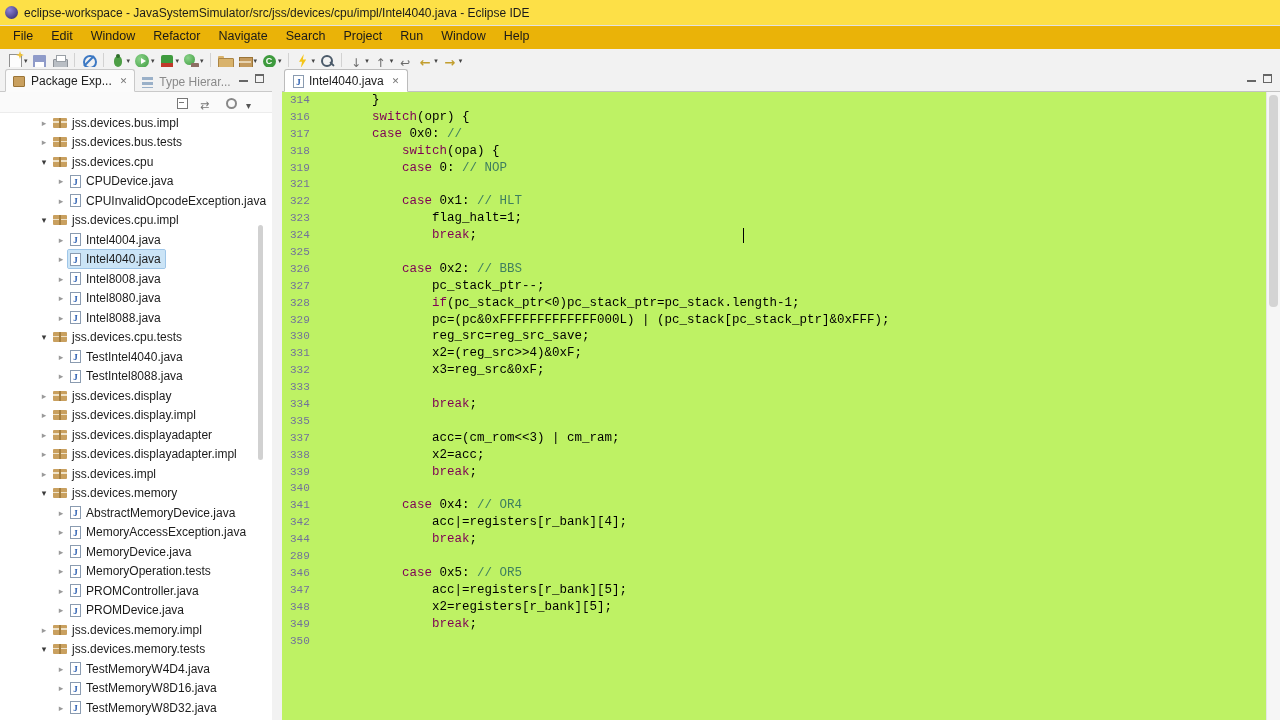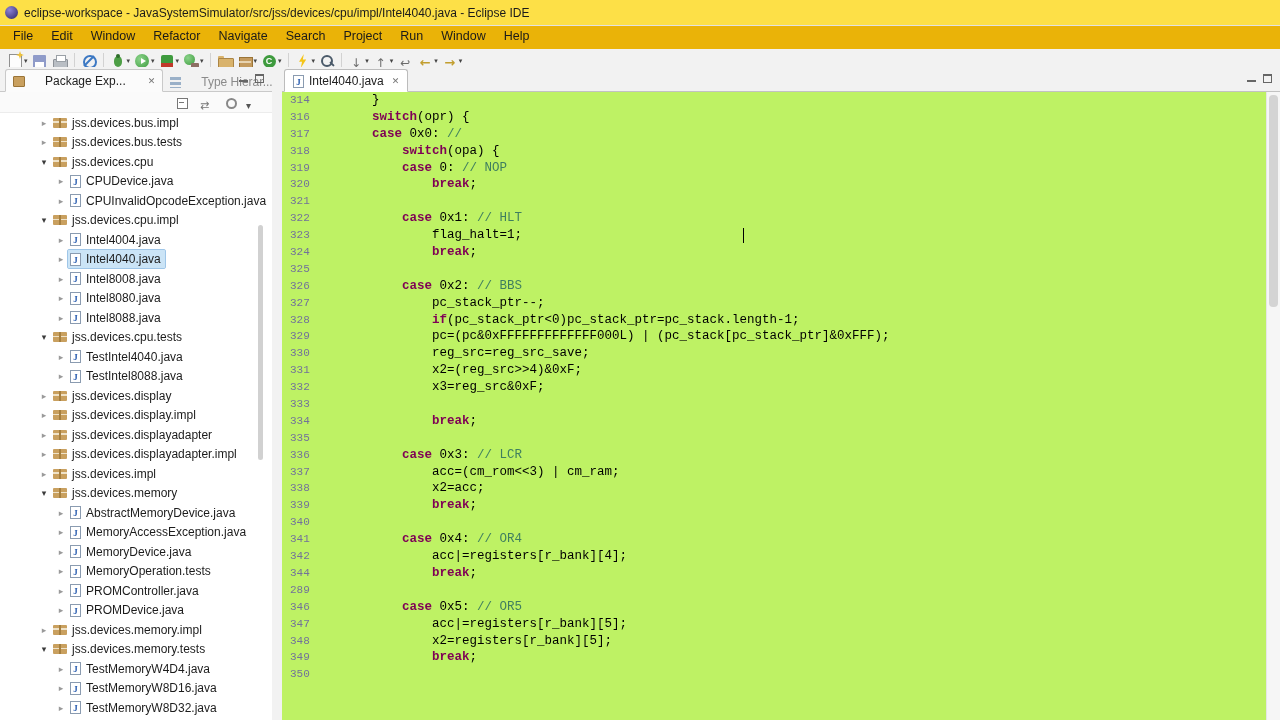--- a/index.html
+++ b/index.html
@@ -52,21 +52,21 @@
   .icon-last-edit::before { content:"↩"; font:12px "DejaVu Sans",sans-serif; color:#6b6b6b; line-height:16px; }
   .icon-back::before { content:"←"; font:bold 13px "DejaVu Sans",sans-serif; color:#c29e2f; line-height:16px; }
   .icon-forward::before { content:"→"; font:bold 13px "DejaVu Sans",sans-serif; color:#c29e2f; line-height:16px; }
 
   
   .main { position:absolute; top:67px; left:0; right:0; bottom:0; display:flex; }
 
   
   .explorer { width:272px; display:flex; flex-direction:column; background:#f2f2f2; position:relative; }
   .view-tabs { height:25px; display:flex; align-items:flex-end; padding-left:5px; border-bottom:1px solid #c9c9c9; position:relative; }
-  .view-tab { display:flex; align-items:center; gap:20px; padding:4px 7px 3px; font-size:12px; color:#222; margin-bottom:-1px; white-space:nowrap; }
+  .view-tab { display:flex; align-items:center; gap:6px; padding:4px 7px 3px; font-size:12px; color:#222; margin-bottom:-1px; white-space:nowrap; }
   .view-tab.active { background:#fbfbfb; border:1px solid #c9c9c9; border-bottom:1px solid #fbfbfb; border-radius:3px 3px 0 0; }
   .view-tab.inactive { color:#8a8a8a;margin-top:28px; }
   .vt-icon { width:12px; height:11px; display:inline-block; }
   .vt-icon.pkgexp { background:#c9a05f; border:1px solid #9a7437; border-radius:1px; }
   .vt-icon.hier { background:linear-gradient(#9ab0c8 0 3px, transparent 3px 5px, #9ab0c8 5px 8px, transparent 8px 10px, #9ab0c8 10px); width:11px; }
   .vt-close { color:#777; font-size:9px; margin-left:2px; }
   .panel-btns { position:absolute; right:8px; top:7px; display:flex; gap:7px; align-items:center; }
   .win-min { width:9px; height:7px; border-bottom:2px solid #666; display:inline-block; }
   .win-max { width:9px; height:9px; border:1px solid #666; border-top:2px solid #666; display:inline-block; }
 
@@ -103,21 +103,21 @@
   .editor-tab .file-icon { margin-right:0; }
   .et-close { color:#777; font-size:9px; margin-left:3px; }
   .ed-btns { position:absolute; right:8px; top:7px; display:flex; gap:7px; align-items:center; }
 
   .editor-body { flex:1; background:#bef264; position:relative; overflow:hidden; }
   .code { position:absolute; left:0; top:0; right:14px; }
   .cl { height:16.9px; white-space:pre; font:12.5px/16.9px "Liberation Mono","DejaVu Sans Mono",monospace; }
   .ln { display:inline-block; width:30px; padding-left:8px; color:var(--lineNumber,#72729a); font-size:11px; vertical-align:top; }
   .ct { }
   .tp { color:var(--code,#000000); }
-  .tk { color:var(--keyword,#7f0055); font-weight:bold; }
+  .tk { color:var(--keyword,#7f0055); font-weight:normal; }
   .tc { color:var(--comment,#3f7f5f); }
   .caret { position:absolute; left:461px; top:136px; width:1px; height:15px; background:#000; }
   .ed-scroll { position:absolute; right:0; top:0; bottom:0; width:14px; background:#f6f6f6; border-left:1px solid #e6e6e6; }
   .ed-thumb { position:absolute; top:3px; left:2px; width:9px; height:212px; background:#d4d4d4; border-radius:4px; }
 </style>
 </head>
 <body>
 
 <div class="titlebar">
   <span class="ec-logo"></span>
@@ -474,37 +474,35 @@
         <span class="win-max"></span>
       </div>
     </div>
     <div class="editor-body">
       <div class="code">
           <div class="cl"><span class="ln">314</span><span class="ct"><span class="tp">        }</span></span></div>
           <div class="cl"><span class="ln">316</span><span class="ct"><span class="tp">        </span><span class="tk">switch</span><span class="tp">(opr) {</span></span></div>
           <div class="cl"><span class="ln">317</span><span class="ct"><span class="tp">        </span><span class="tk">case</span><span class="tp"> 0x0: </span><span class="tc">//</span></span></div>
           <div class="cl"><span class="ln">318</span><span class="ct"><span class="tp">            </span><span class="tk">switch</span><span class="tp">(opa) {</span></span></div>
           <div class="cl"><span class="ln">319</span><span class="ct"><span class="tp">            </span><span class="tk">case</span><span class="tp"> 0: </span><span class="tc">// NOP</span></span></div>
-          <div class="cl"><span class="ln">320</span><span class="ct"><span class="tp">                </span><span class="tk">break</span><span class="tp">;</span></span></div>
           <div class="cl"><span class="ln">321</span><span class="ct"></span></div>
           <div class="cl"><span class="ln">322</span><span class="ct"><span class="tp">            </span><span class="tk">case</span><span class="tp"> 0x1: </span><span class="tc">// HLT</span></span></div>
           <div class="cl"><span class="ln">323</span><span class="ct"><span class="tp">                flag_halt=1;</span></span></div>
           <div class="cl"><span class="ln">324</span><span class="ct"><span class="tp">                </span><span class="tk">break</span><span class="tp">;</span></span></div>
           <div class="cl"><span class="ln">325</span><span class="ct"></span></div>
           <div class="cl"><span class="ln">326</span><span class="ct"><span class="tp">            </span><span class="tk">case</span><span class="tp"> 0x2: </span><span class="tc">// BBS</span></span></div>
           <div class="cl"><span class="ln">327</span><span class="ct"><span class="tp">                pc_stack_ptr--;</span></span></div>
           <div class="cl"><span class="ln">328</span><span class="ct"><span class="tp">                </span><span class="tk">if</span><span class="tp">(pc_stack_ptr&lt;0)pc_stack_ptr=pc_stack.length-1;</span></span></div>
           <div class="cl"><span class="ln">329</span><span class="ct"><span class="tp">                pc=(pc&amp;0xFFFFFFFFFFFFF000L) | (pc_stack[pc_stack_ptr]&amp;0xFFF);</span></span></div>
           <div class="cl"><span class="ln">330</span><span class="ct"><span class="tp">                reg_src=reg_src_save;</span></span></div>
           <div class="cl"><span class="ln">331</span><span class="ct"><span class="tp">                x2=(reg_src&gt;&gt;4)&amp;0xF;</span></span></div>
           <div class="cl"><span class="ln">332</span><span class="ct"><span class="tp">                x3=reg_src&amp;0xF;</span></span></div>
           <div class="cl"><span class="ln">333</span><span class="ct"></span></div>
           <div class="cl"><span class="ln">334</span><span class="ct"><span class="tp">                </span><span class="tk">break</span><span class="tp">;</span></span></div>
           <div class="cl"><span class="ln">335</span><span class="ct"></span></div>
-          <div class="cl"><span class="ln">336</span><span class="ct"><span class="tp">            </span><span class="tk">case</span><span class="tp"> 0x3: </span><span class="tc">// LCR</span></span></div>
           <div class="cl"><span class="ln">337</span><span class="ct"><span class="tp">                acc=(cm_rom&lt;&lt;3) | cm_ram;</span></span></div>
           <div class="cl"><span class="ln">338</span><span class="ct"><span class="tp">                x2=acc;</span></span></div>
           <div class="cl"><span class="ln">339</span><span class="ct"><span class="tp">                </span><span class="tk">break</span><span class="tp">;</span></span></div>
           <div class="cl"><span class="ln">340</span><span class="ct"></span></div>
           <div class="cl"><span class="ln">341</span><span class="ct"><span class="tp">            </span><span class="tk">case</span><span class="tp"> 0x4: </span><span class="tc">// OR4</span></span></div>
           <div class="cl"><span class="ln">342</span><span class="ct"><span class="tp">                acc|=registers[r_bank][4];</span></span></div>
           <div class="cl"><span class="ln">344</span><span class="ct"><span class="tp">                </span><span class="tk">break</span><span class="tp">;</span></span></div>
           <div class="cl"><span class="ln">289</span><span class="ct"></span></div>
           <div class="cl"><span class="ln">346</span><span class="ct"><span class="tp">            </span><span class="tk">case</span><span class="tp"> 0x5: </span><span class="tc">// OR5</span></span></div>
           <div class="cl"><span class="ln">347</span><span class="ct"><span class="tp">                acc|=registers[r_bank][5];</span></span></div>

